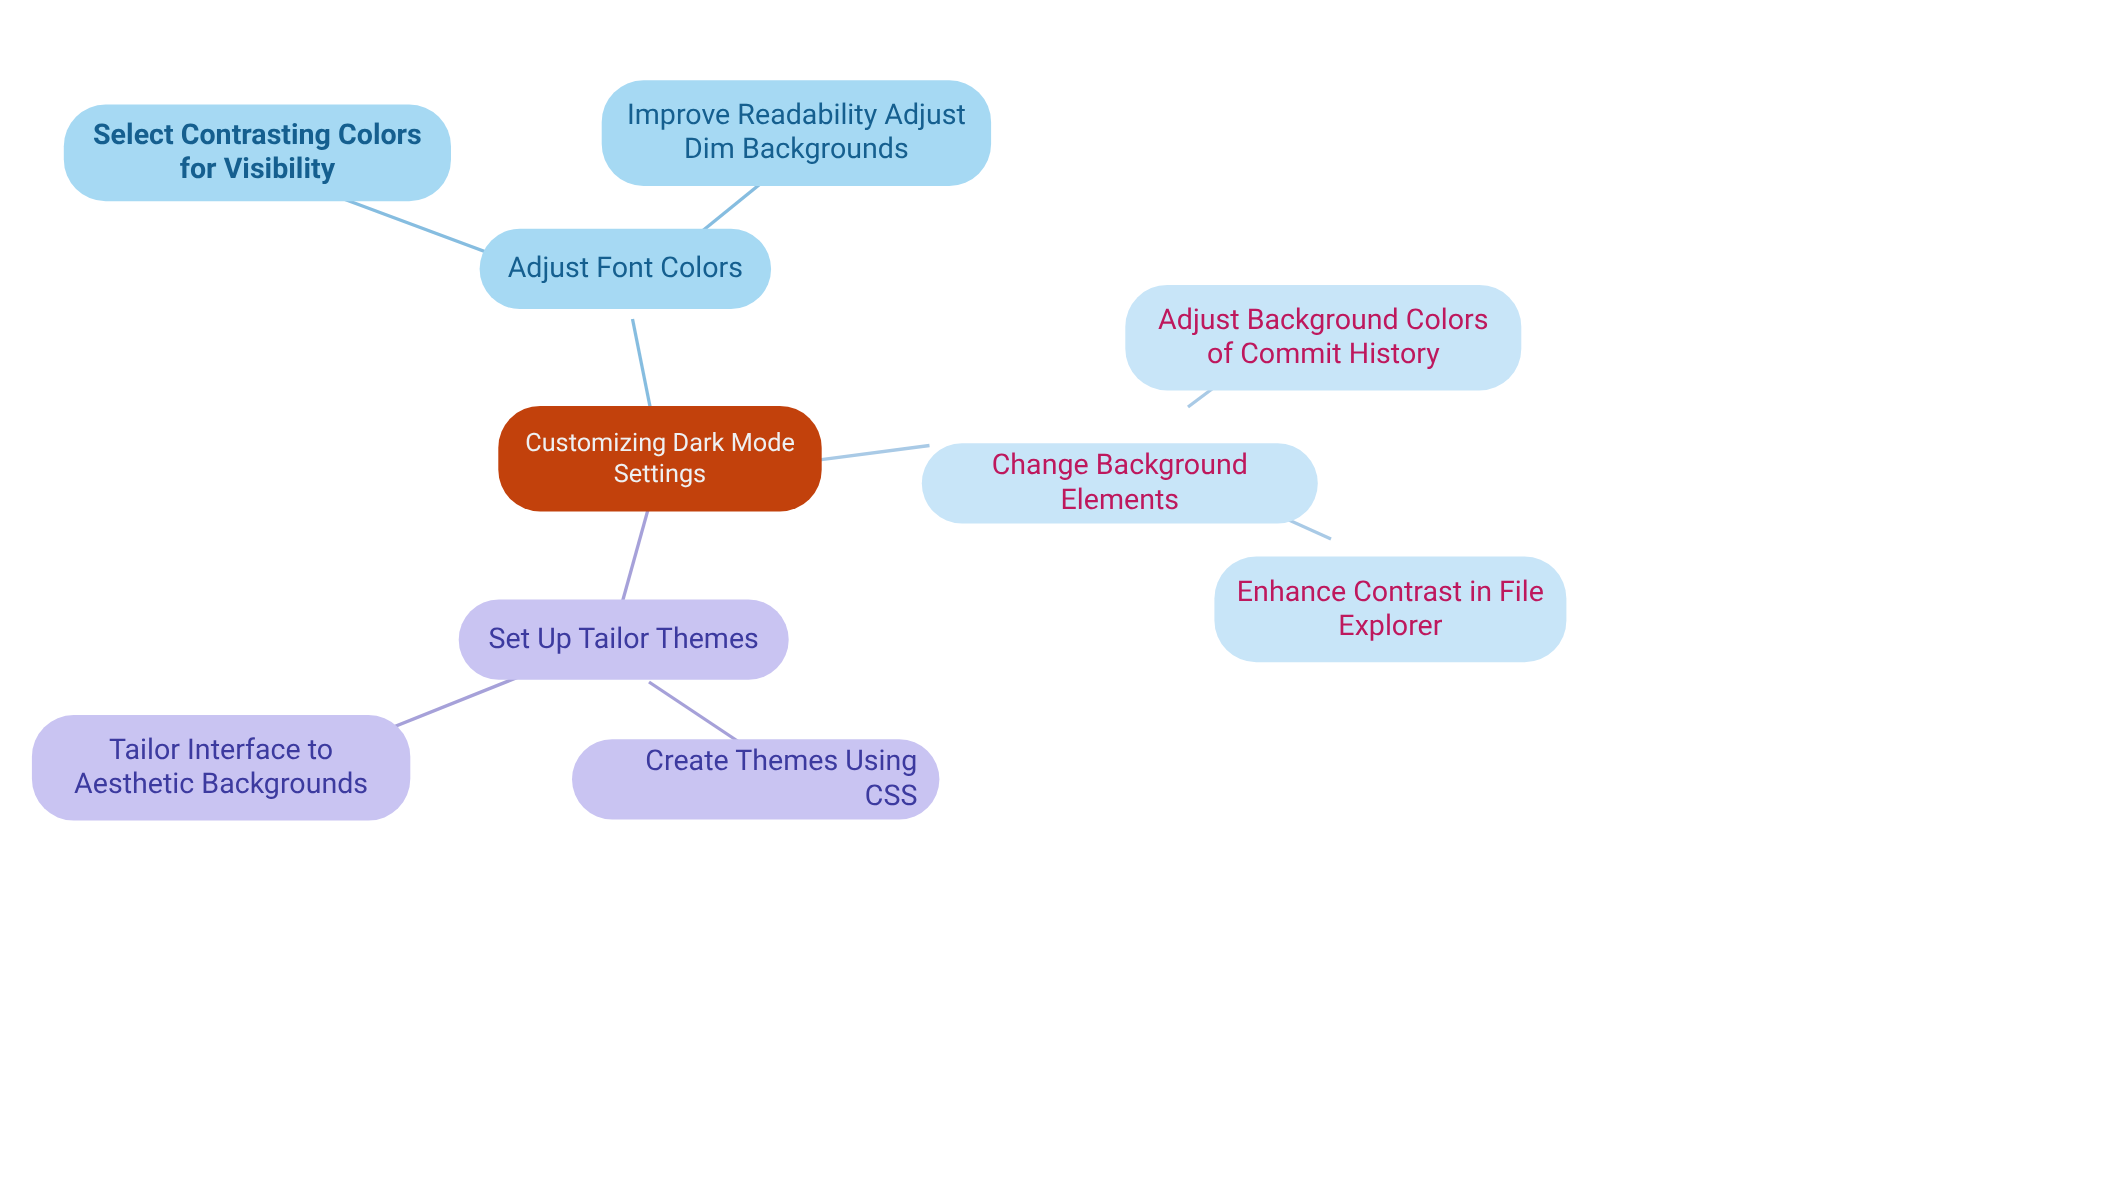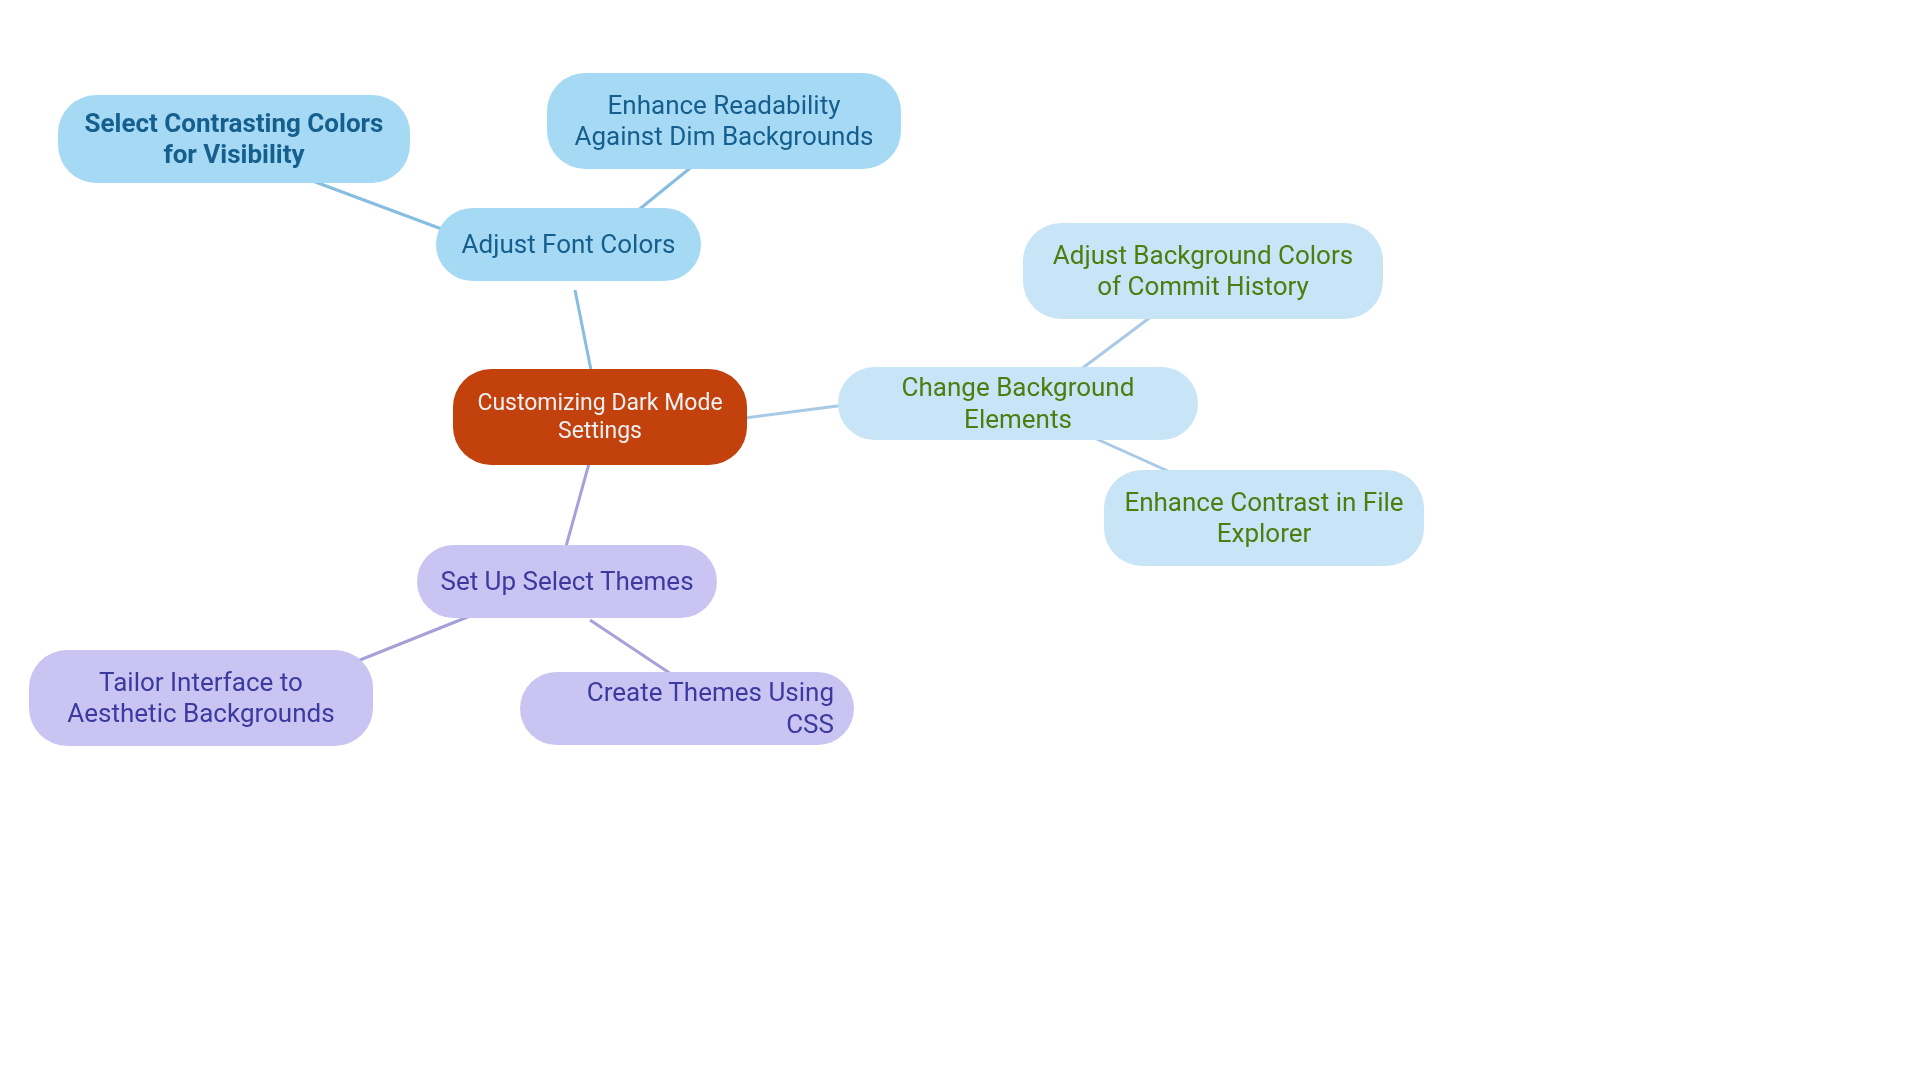--- a/index.html
+++ b/index.html
@@ -40,21 +40,22 @@
     background: #c2410c;
     color: #eef0f2;
     font-size: 23px;
   }
   .node.blue1 {
     background: #a6d9f3;
     color: #155f8f;
   }
   .node.blue2 {
     background: #c8e5f8;
-    color: #4d7c0f;
+    color: #be185d;
+    margin-top: 36px;
   }
   .node.purple {
     background: #c9c4f2;
     color: #3c3a9f;
   }
 </style>
 </head>
 <body>
 
 <div class="canvas">
@@ -84,35 +85,35 @@
     <span>Customizing Dark Mode Settings</span>
   </div>
 
   <div class="node blue1" style="left:436px; top:208px; width:265px; height:73px;">
     <span>Adjust Font Colors</span>
   </div>
   <div class="node blue1" style="left:58px; top:95px; width:352px; height:88px;font-weight:bold;">
     <span>Select Contrasting Colors for Visibility</span>
   </div>
   <div class="node blue1" style="left:547px; top:73px; width:354px; height:96px;">
-    <span>Enhance Readability Against Dim Backgrounds</span>
+    <span>Improve Readability Adjust Dim Backgrounds</span>
   </div>
 
   <div class="node blue2" style="left:838px; top:367px; width:360px; height:73px;align-items:center;">
     <span>Change Background Elements</span>
   </div>
   <div class="node blue2" style="left:1023px; top:223px; width:360px; height:96px;">
     <span>Adjust Background Colors of Commit History</span>
   </div>
   <div class="node blue2" style="left:1104px; top:470px; width:320px; height:96px;">
     <span>Enhance Contrast in File Explorer</span>
   </div>
 
   <div class="node purple" style="left:417px; top:545px; width:300px; height:73px;">
-    <span>Set Up Select Themes</span>
+    <span>Set Up Tailor Themes</span>
   </div>
   <div class="node purple" style="left:29px; top:650px; width:344px; height:96px;">
     <span>Tailor Interface to Aesthetic Backgrounds</span>
   </div>
   <div class="node purple" style="left:520px; top:672px; width:334px; height:73px;text-align:right;">
     <span>Create Themes Using CSS</span>
   </div>
 
 </div>
 

